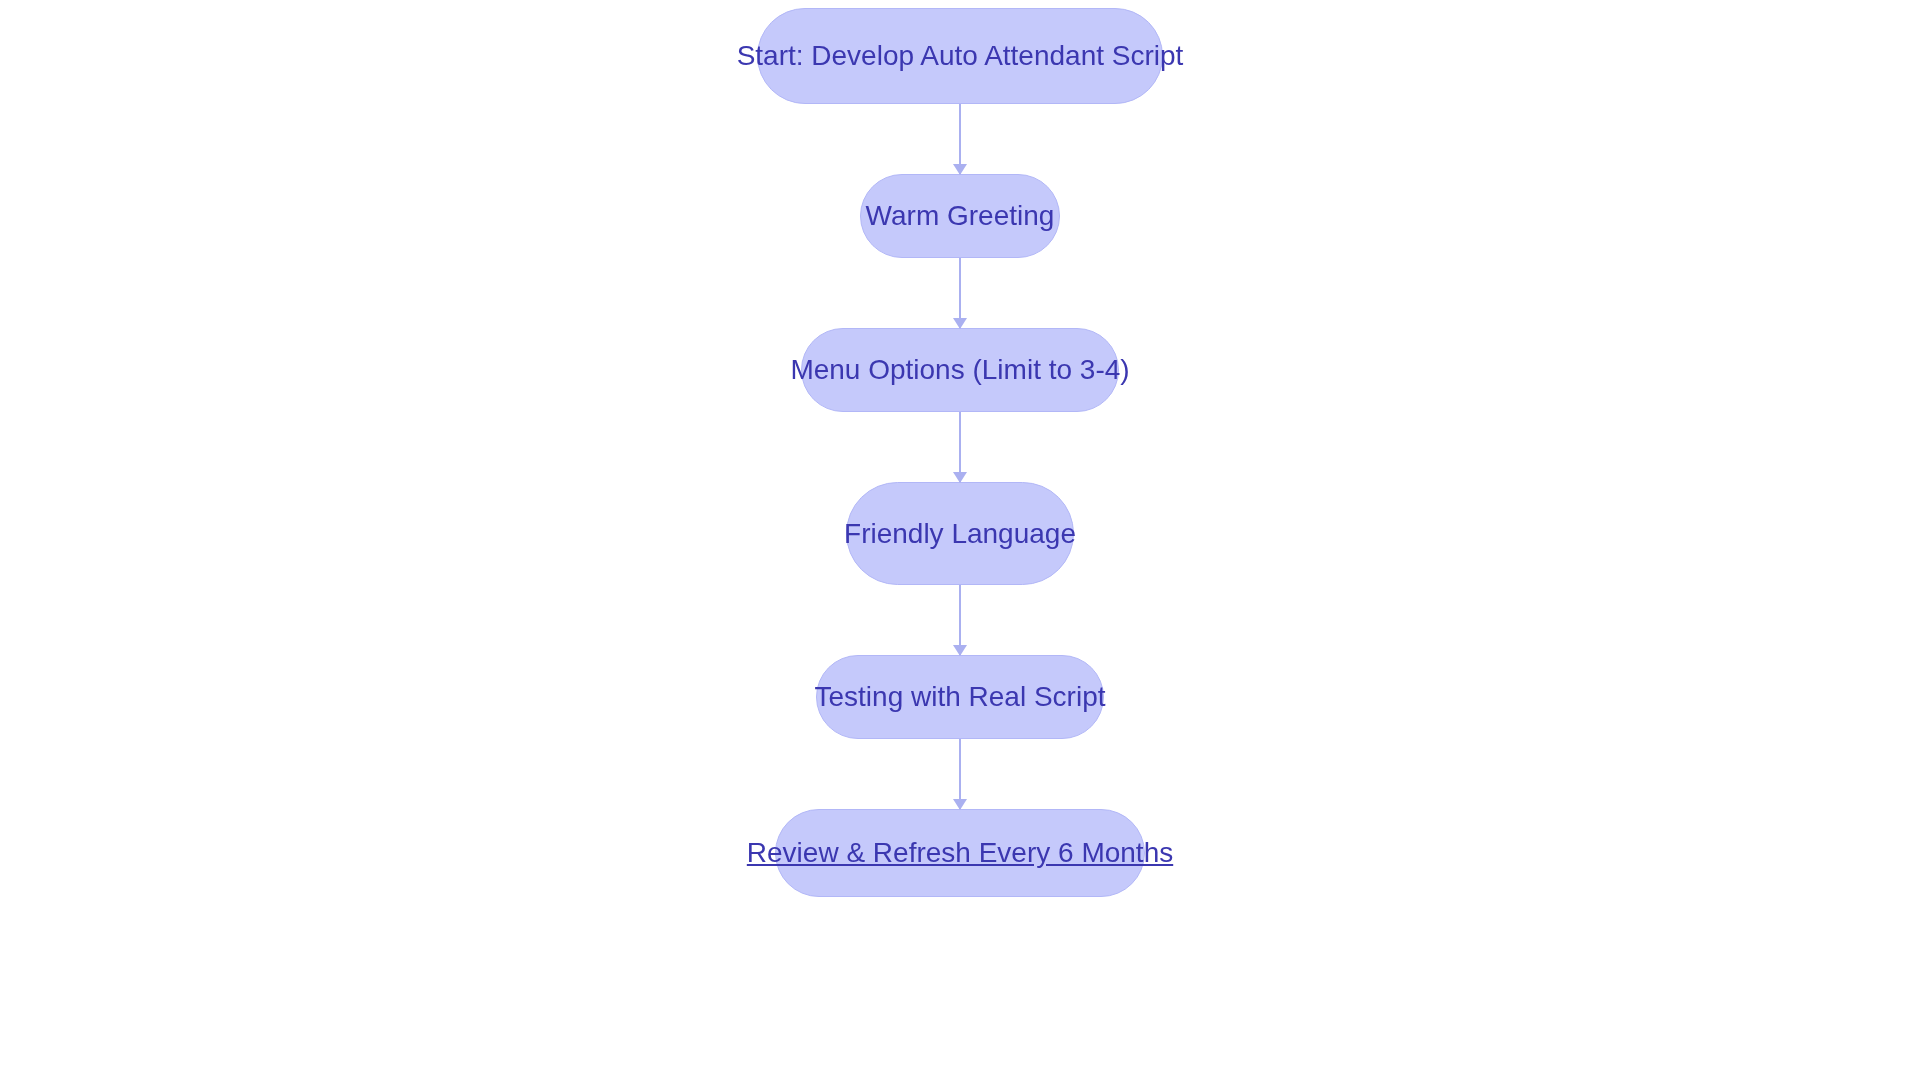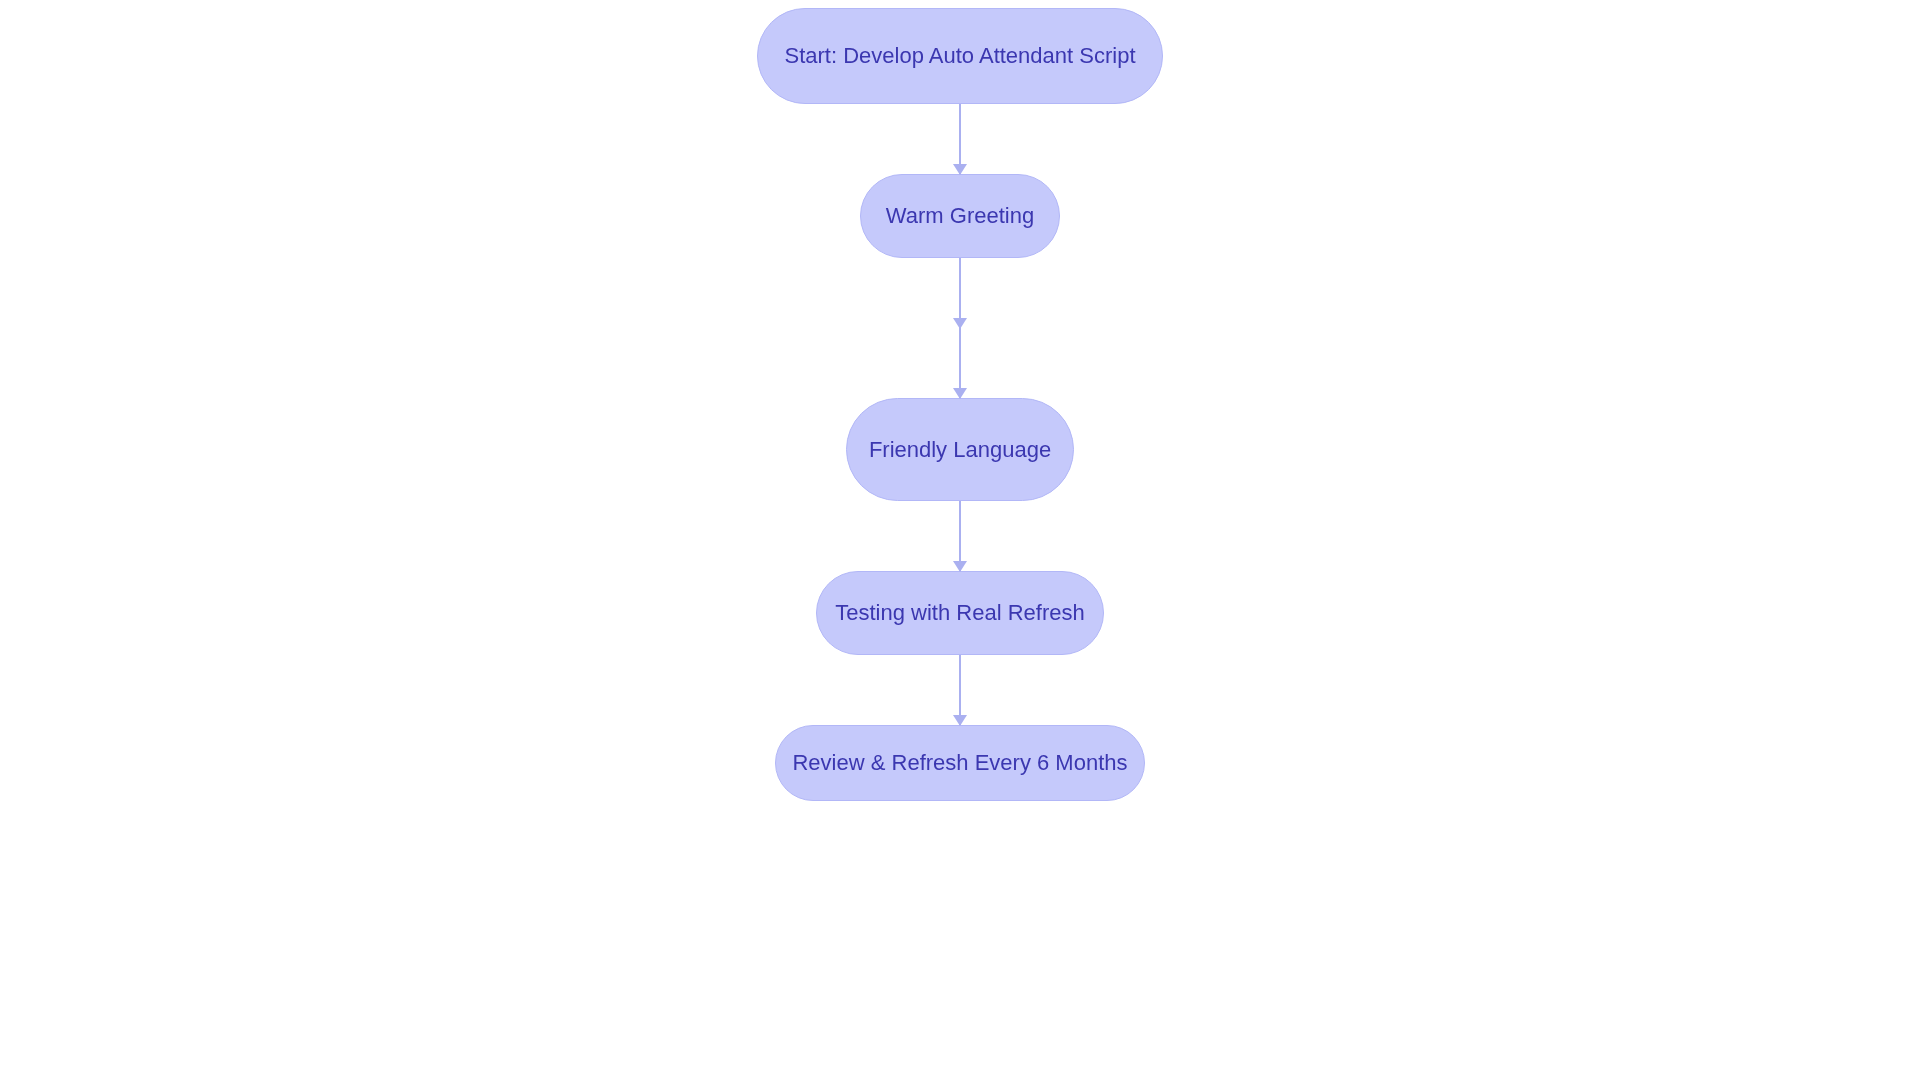--- a/index.html
+++ b/index.html
@@ -22,21 +22,21 @@
     align-items: center;
   }
   .node {
     display: flex;
     align-items: center;
     justify-content: center;
     background: #c5c9fb;
     border: 1px solid #b2b7f7;
     border-radius: 60px;
     color: #3b37b0;
-    font-size: 22px;
+    font-size: 28px;
     line-height: 1;
     white-space: nowrap;
     box-sizing: border-box;
   }
   .node-label {
     display: block;
   }
   .connector {
     width: 2px;
     background: #aab0f0;
@@ -66,32 +66,35 @@
   </div>
 
   <div class="connector" style="height:70px;"></div>
 
   <div class="node" style="width:200px;height:84px;align-items:center;">
     <span class="node-label">Warm Greeting</span>
   </div>
 
   <div class="connector" style="height:70px;"></div>
 
+  <div class="node" style="width:318px;height:84px;">
+    <span class="node-label">Menu Options (Limit to 3-4)</span>
+  </div>
 
   <div class="connector" style="height:70px;"></div>
 
   <div class="node" style="width:228px;height:103px;">
     <span class="node-label">Friendly Language</span>
   </div>
 
   <div class="connector" style="height:70px;"></div>
 
   <div class="node" style="width:288px;height:84px;">
-    <span class="node-label">Testing with Real Refresh</span>
+    <span class="node-label">Testing with Real Script</span>
   </div>
 
   <div class="connector" style="height:70px;"></div>
 
-  <div class="node" style="width:370px;height:76px;">
+  <div class="node" style="width:370px;height:88px;text-decoration:underline;">
     <span class="node-label">Review &amp; Refresh Every 6 Months</span>
   </div>
 
 </div>
 
 </body></html>

